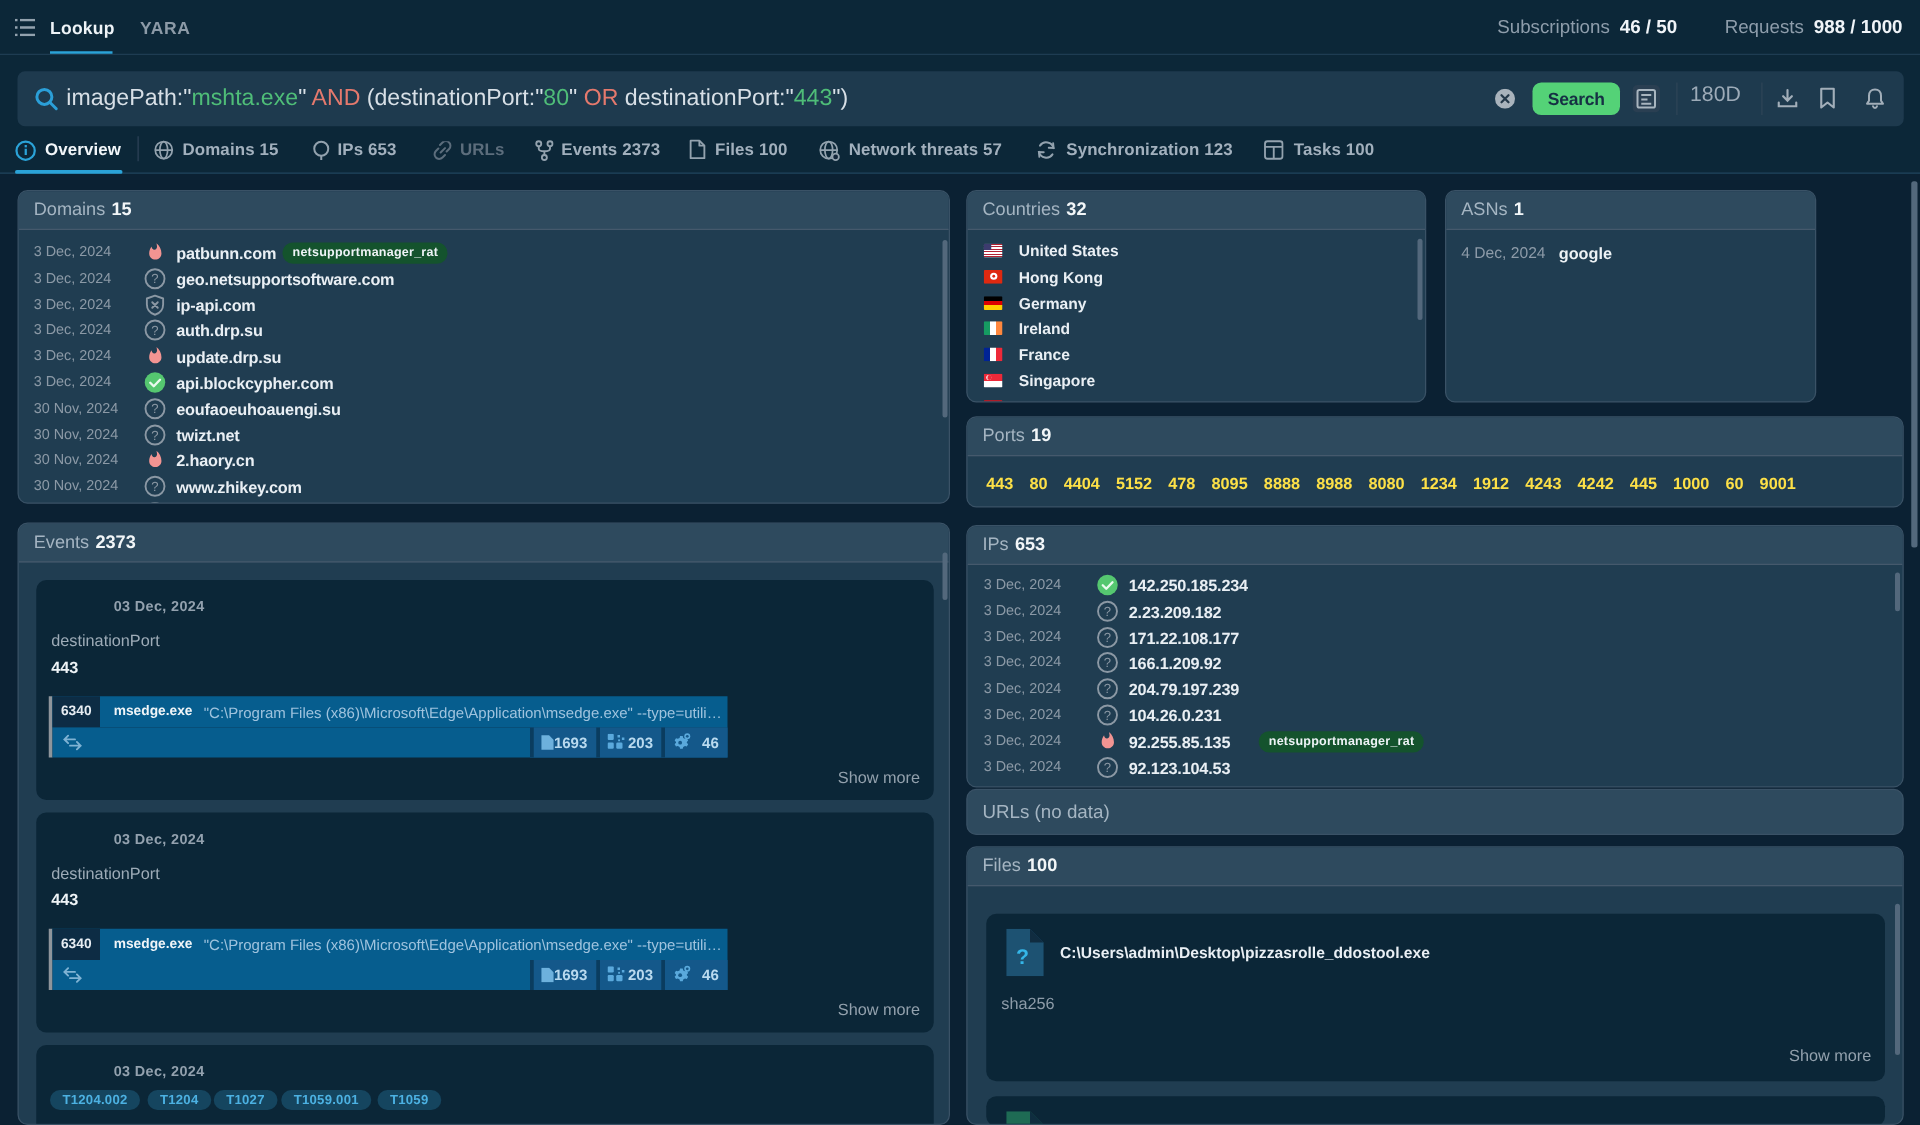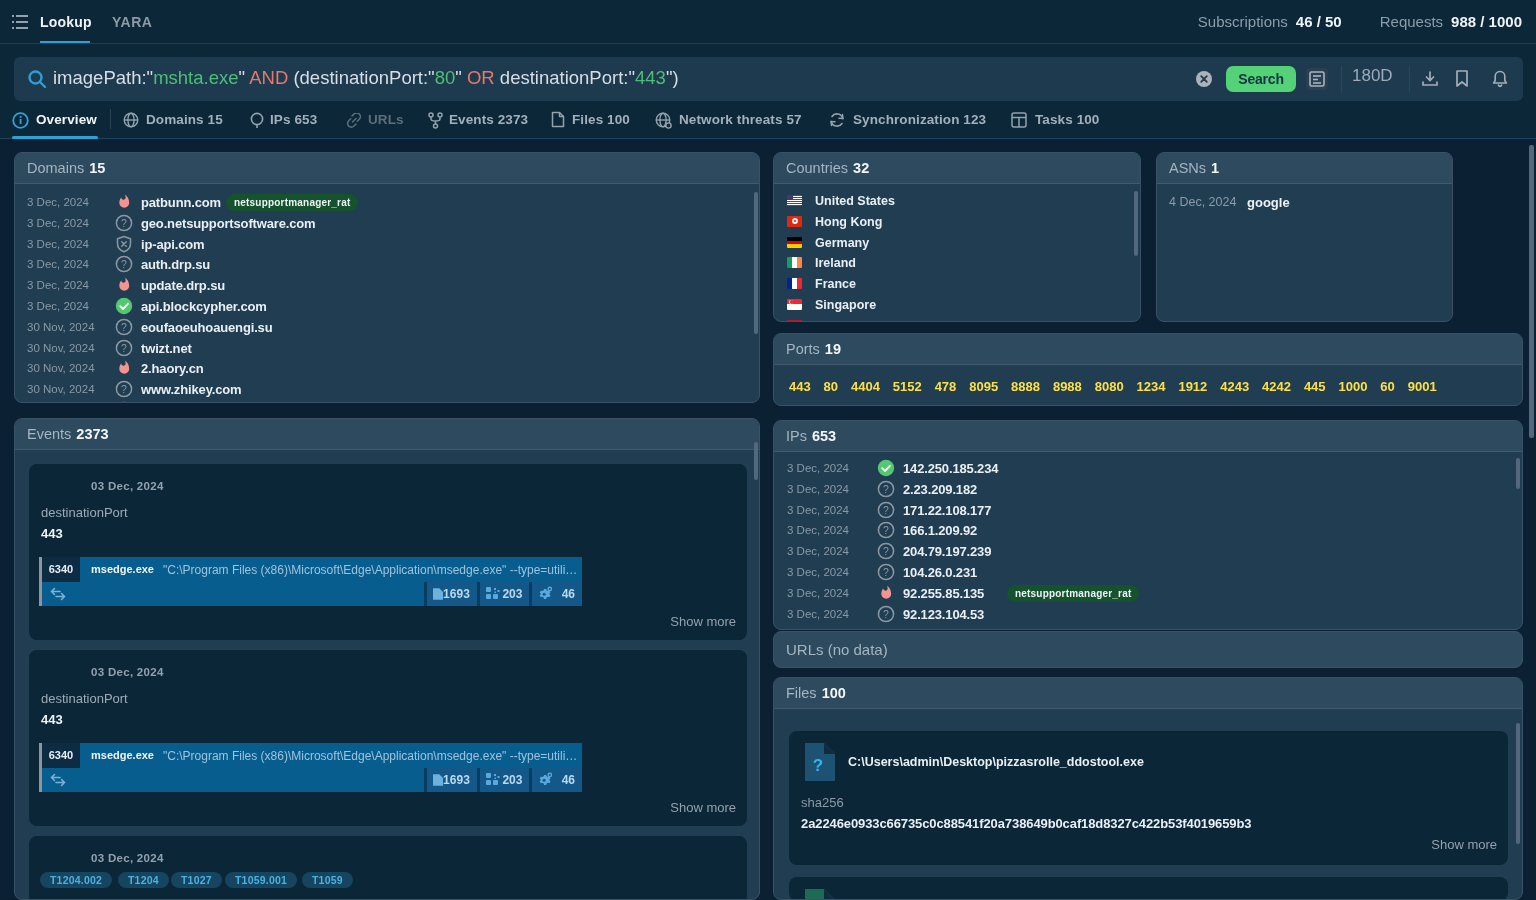--- a/index.html
+++ b/index.html
@@ -575,21 +575,20 @@
 <div class="panel" id="p-files" style="left:773px;top:677px;width:750px;height:223px">
   <div class="phead">Files<b>100</b></div>
   <div class="fcard" style="top:53px;height:134px">
     <svg class="abs" style="left:16px;top:12px" width="30" height="38" viewBox="0 0 30 38">
         <path d="M0 0 H19 L30 11 V38 H0 Z" fill="#1d5272"></path>
         <path d="M19 0 L30 11 H19 Z" fill="#102c40"></path>
         <text x="13" y="28" font-size="17" font-weight="bold" fill="#35b6e8" text-anchor="middle" font-family="Liberation Sans">?</text>
       </svg>
     <div class="fpath">C:\Users\admin\Desktop\pizzasrolle_ddostool.exe</div>
     <div class="fsha">sha256</div>
-    <div class="fhash">2a2246e0933c66735c0c88541f20a738649b0caf18d8327c422b53f4019659b3</div>
     <div class="showmore" style="top:106px">Show more</div>
   </div>
   <div class="fcard" style="top:199px;height:24px">
     <svg class="abs" style="left:16px;top:12px" width="30" height="38" viewBox="0 0 30 38">
         <path d="M0 0 H19 L30 11 V38 H0 Z" fill="#1e6b54"></path>
         <path d="M19 0 L30 11 H19 Z" fill="#0f2d3f"></path>
       </svg>
   </div>
   <div class="thumb" style="left:742px;top:45px;height:121px"></div>
 </div>

